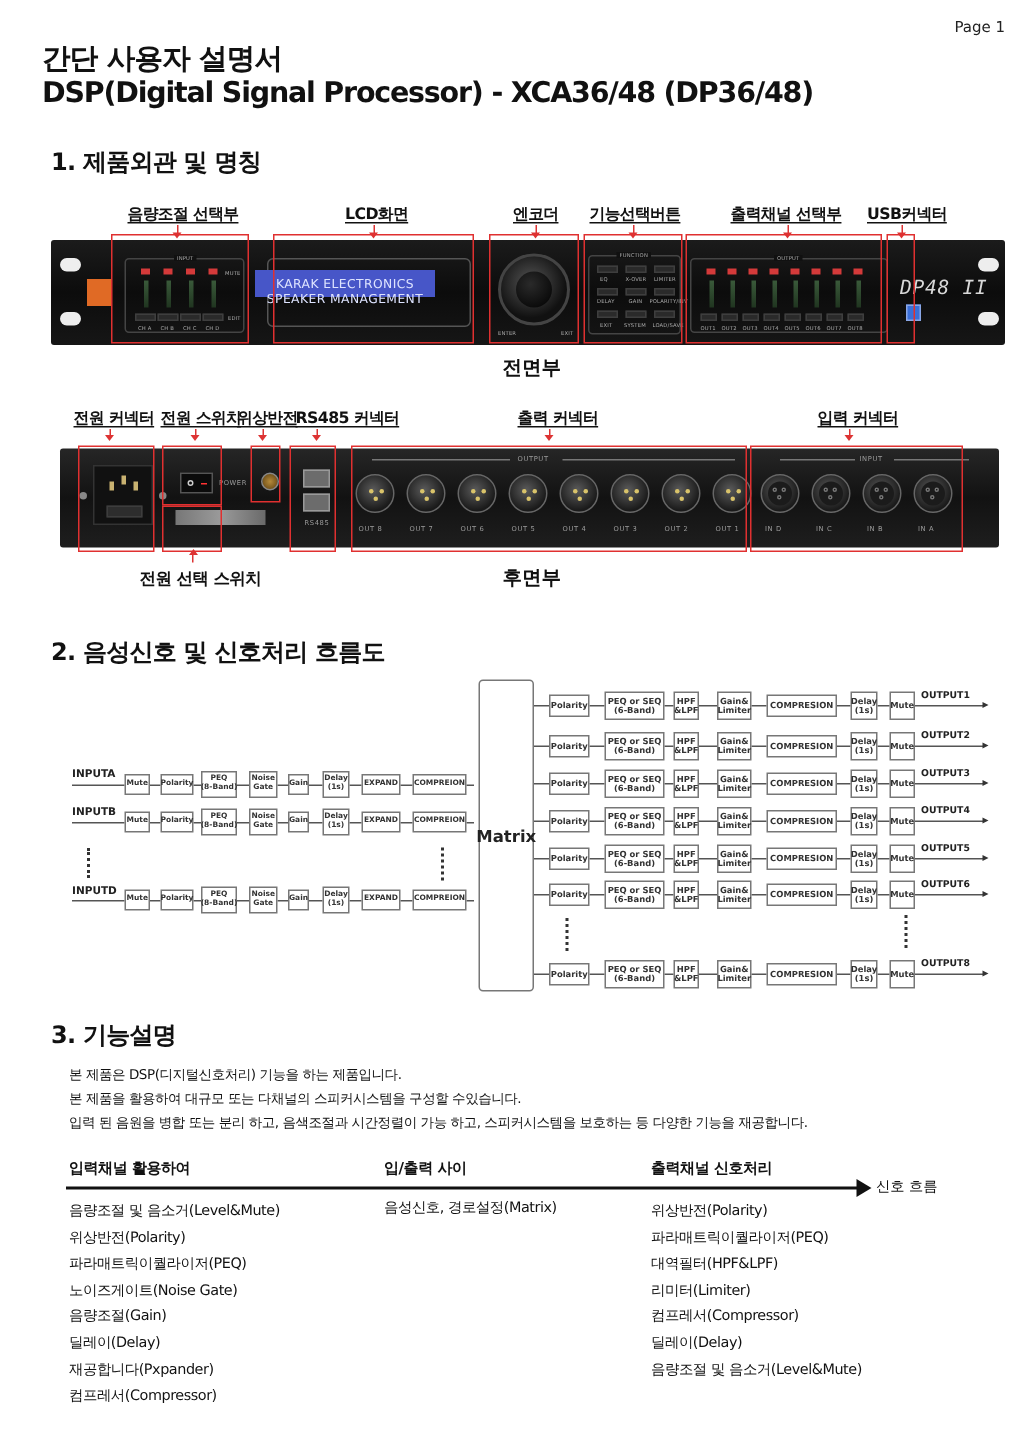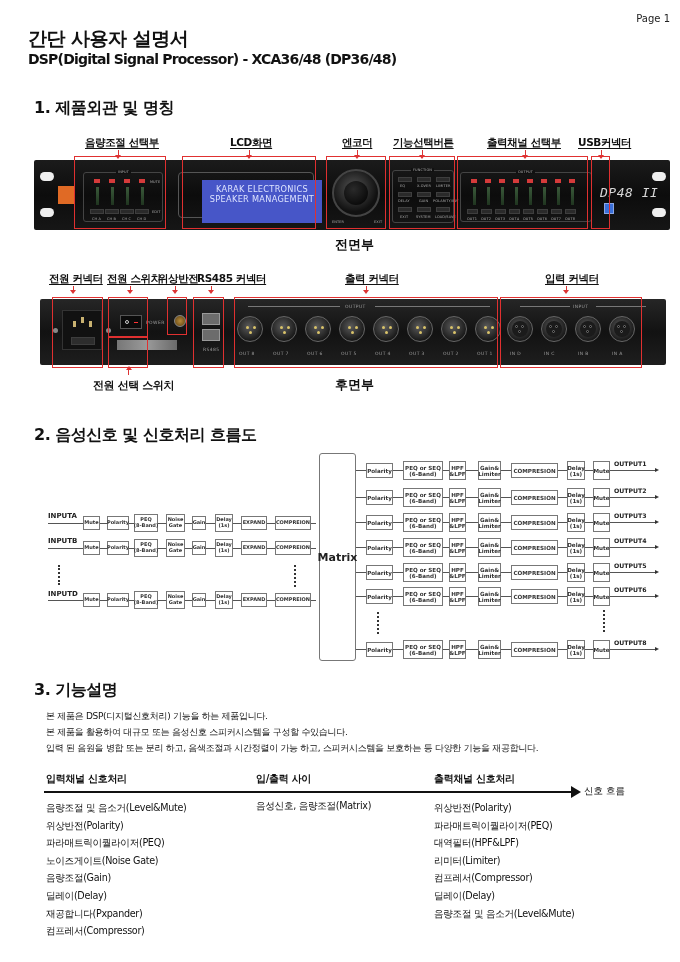--- a/index.html
+++ b/index.html
@@ -1,21 +1,21 @@
 <!DOCTYPE html>
 <html><head>
 <meta charset="utf-8">
 <style>
   * { box-sizing: border-box; margin: 0; padding: 0; }
   html, body { width: 680px; height: 962px; background: #ffffff; overflow: hidden; }
   body { font-family: "DejaVu Sans", sans-serif; color: #111; position: relative; }
 
   .page-num { position: absolute; right: 10px; top: 13px; font-size: 10px; color: #222; }
   .title1 { position: absolute; left: 28px; top: 26px; font-size: 19px; font-weight: bold; letter-spacing: -0.5px; }
-  .title2 { position: absolute; left: 28px; top: 51px; font-size: 14px; font-weight: bold; letter-spacing: -0.8px; }
+  .title2 { position: absolute; left: 28px; top: 51px; font-size: 19px; font-weight: bold; letter-spacing: -0.8px; }
   .sec { position: absolute; left: 34px; font-size: 16px; font-weight: bold; letter-spacing: -0.5px; }
 
   
   .callout { position: absolute; font-size: 10.5px; font-weight: bold; text-decoration: underline; text-underline-offset: 2px; white-space: nowrap; letter-spacing: -0.4px; }
   .callout-arrow { position: absolute; width: 1px; background: #d33; }
   .callout-arrow::after { content: ""; position: absolute; left: -3px; bottom: -3px; border-left: 3.5px solid transparent; border-right: 3.5px solid transparent; border-top: 4px solid #d33; }
   .redbox { position: absolute; border: 1.5px solid #e03030; }
 
   
   .rack { position: absolute; background: linear-gradient(#1b1b1b, #0c0c0c 50%, #161616); border-radius: 2px; }
@@ -112,21 +112,21 @@
     <div class="fbtn" style="left:36px;top:36px;"></div>
     <div class="fbtn" style="left:51px;top:36px;"></div>
     <span class="tiny" style="left:68px;top:37px;">EDIT</span>
     <span class="tiny" style="left:8px;top:44px;">CH A</span>
     <span class="tiny" style="left:23px;top:44px;">CH B</span>
     <span class="tiny" style="left:38px;top:44px;">CH C</span>
     <span class="tiny" style="left:53px;top:44px;">CH D</span>
   </div>
 
   <div class="lcd-frame" style="left:144px;top:12px;width:136px;height:46px;"></div>
-  <div class="lcd" style="left:168px;top:20px;width:120px;height:43px;">
+  <div class="lcd" style="left:136px;top:20px;width:120px;height:18px;">
     <div>KARAK ELECTRONICS</div>
     <div>SPEAKER MANAGEMENT</div>
   </div>
 
   <div class="knob-outer" style="left:298px;top:9px;width:48px;height:48px;"></div>
   <div class="knob-inner" style="left:310px;top:21px;width:24px;height:24px;"></div>
   <span class="tiny" style="left:298px;top:60px;">ENTER</span>
   <span class="tiny" style="left:340px;top:60px;">EXIT</span>
 
   <div class="panel-inset" style="left:358px;top:10px;width:62px;height:53px;">
@@ -502,43 +502,43 @@
   <div class="fbox o" style="left:511px;top:642px;width:47px;height:15px;">COMPRESION</div>
   <div class="fbox o" style="left:567px;top:640px;width:18px;height:19px;white-space:pre;">Delay
 (1s)</div>
   <div class="fbox o" style="left:593px;top:640px;width:17px;height:19px;">Mute</div>
   <div class="outlabel" style="left:614px;top:639px;">OUTPUT8</div>
   <div class="arr" style="left:655px;top:647px;"></div>
 </div>
 
 <div class="sec" style="top:680px;">3. 기능설명</div>
 <div class="para" style="top:710px;">본 제품은 DSP(디지털신호처리) 기능을 하는 제품입니다.</div>
-<div class="para" style="top:726px;">본 제품을 활용하여 대규모 또는 음성신호 스피커시스템을 구성할 수있습니다.</div>
+<div class="para" style="top:726px;">본 제품을 활용하여 대규모 또는 다채널의 스피커시스템을 구성할 수있습니다.</div>
 <div class="para" style="top:742px;">입력 된 음원을 병합 또는 분리 하고, 음색조절과 시간정렬이 가능 하고, 스피커시스템을 보호하는 등 다양한 기능을 재공합니다.</div>
 
-<div class="colhead" style="left:46px;">입력채널 신호처리</div>
+<div class="colhead" style="left:46px;">입력채널 활용하여</div>
 <div class="colhead" style="left:256px;">입/출력 사이</div>
 <div class="colhead" style="left:434px;">출력채널 신호처리</div>
 
 <div class="flowline"></div>
 <div class="flowhead"></div>
 <div class="flowlabel">신호 흐름</div>
 
 <ul class="list" style="left:46px;top:799px;">
   <li>음량조절 및 음소거(Level&amp;Mute)</li>
   <li>위상반전(Polarity)</li>
   <li>파라매트릭이퀄라이저(PEQ)</li>
   <li>노이즈게이트(Noise Gate)</li>
   <li>음량조절(Gain)</li>
   <li>딜레이(Delay)</li>
   <li>재공합니다(Pxpander)</li>
   <li>컴프레서(Compressor)</li>
 </ul>
 <ul class="list" style="left:256px;top:797px;">
-  <li>음성신호, 음량조절(Matrix)</li>
+  <li>음성신호, 경로설정(Matrix)</li>
 </ul>
 <ul class="list" style="left:434px;top:799px;">
   <li>위상반전(Polarity)</li>
   <li>파라매트릭이퀄라이저(PEQ)</li>
   <li>대역필터(HPF&amp;LPF)</li>
   <li>리미터(Limiter)</li>
   <li>컴프레서(Compressor)</li>
   <li>딜레이(Delay)</li>
   <li>음량조절 및 음소거(Level&amp;Mute)</li>
 </ul>

